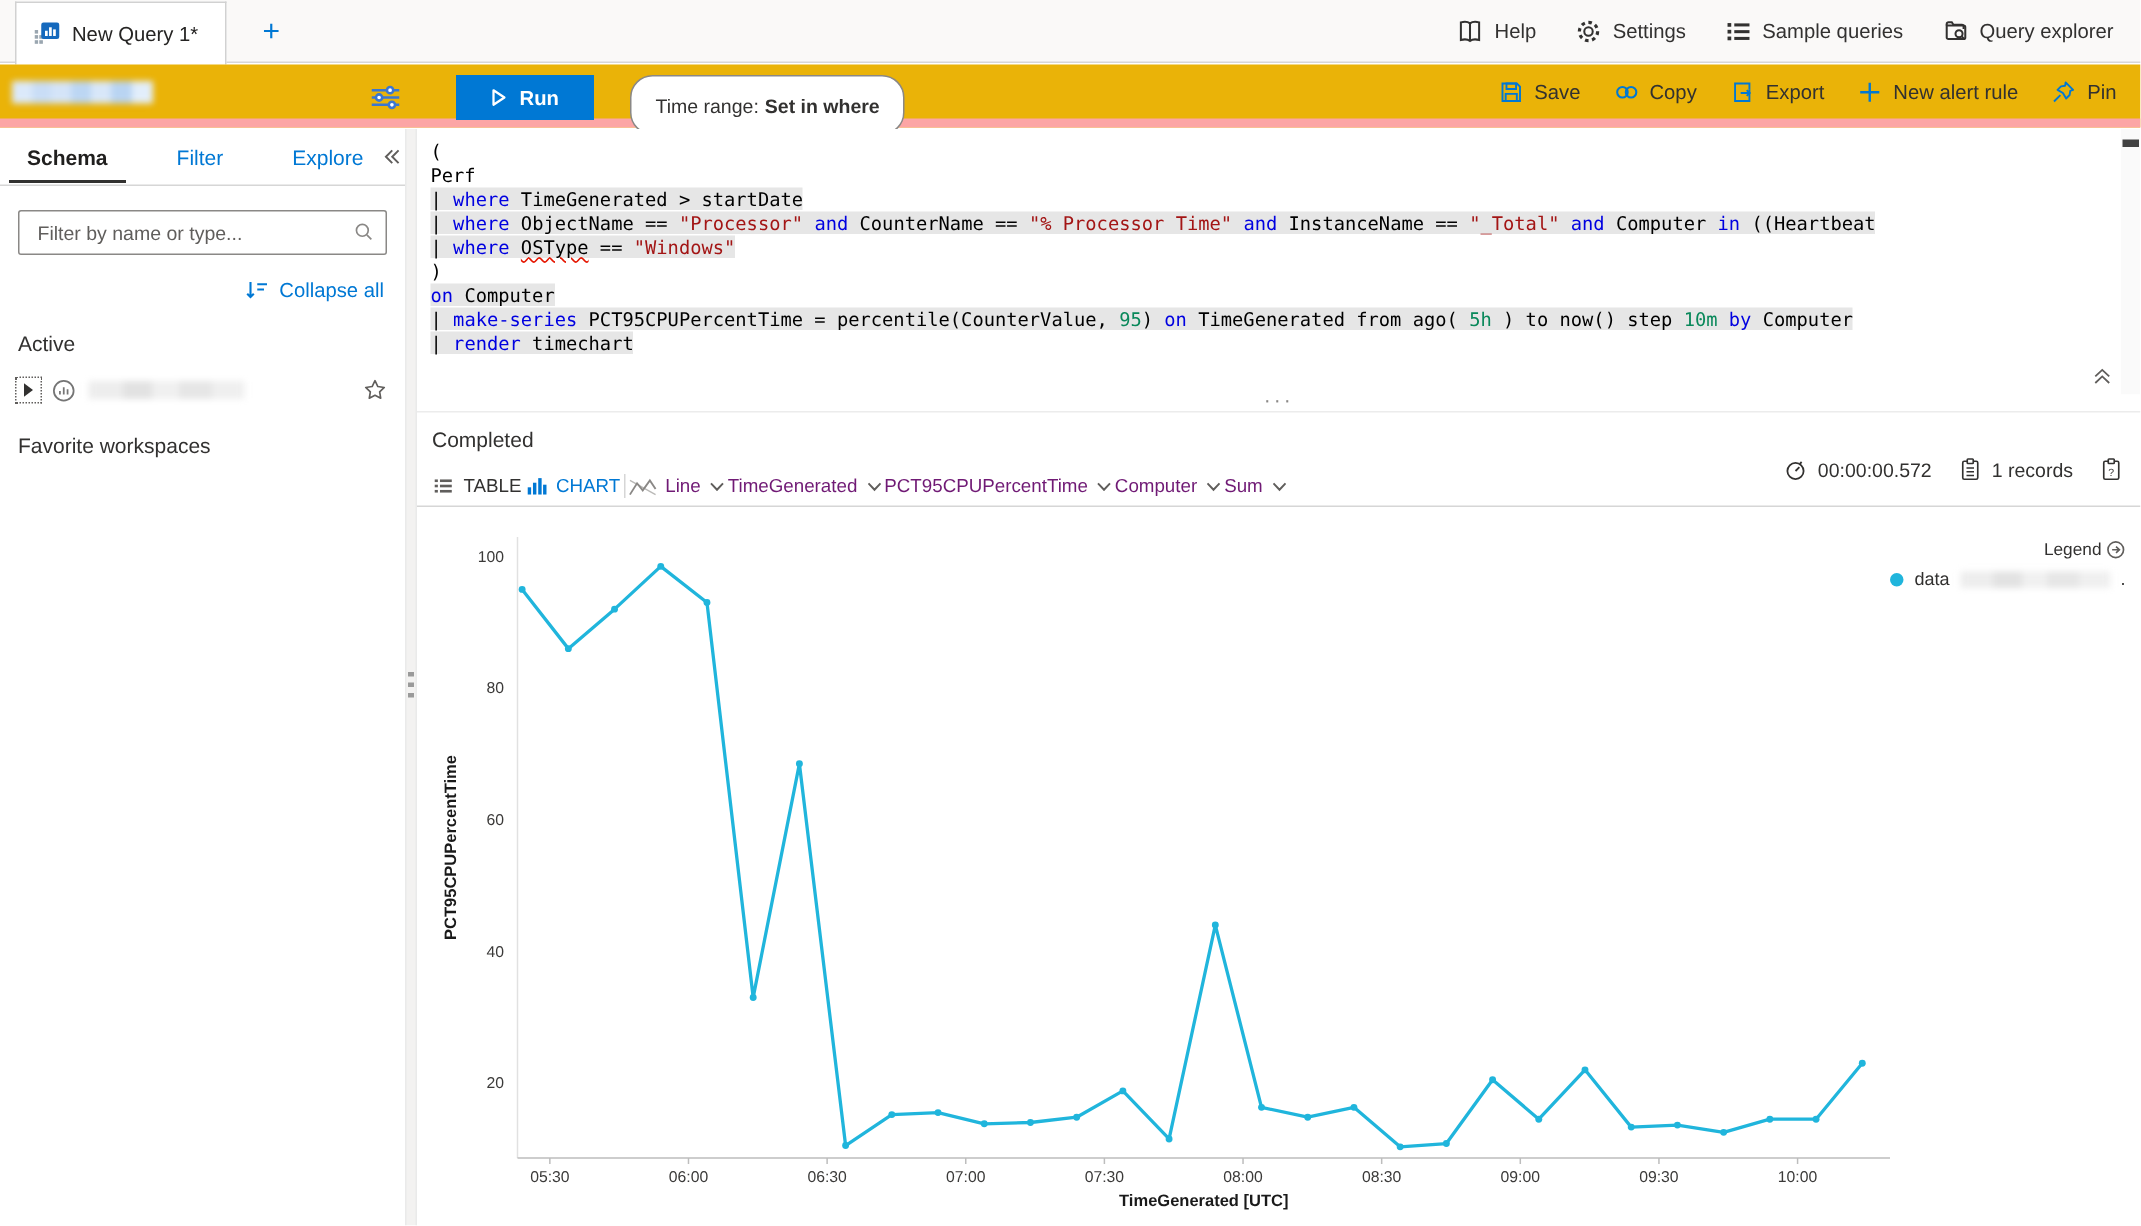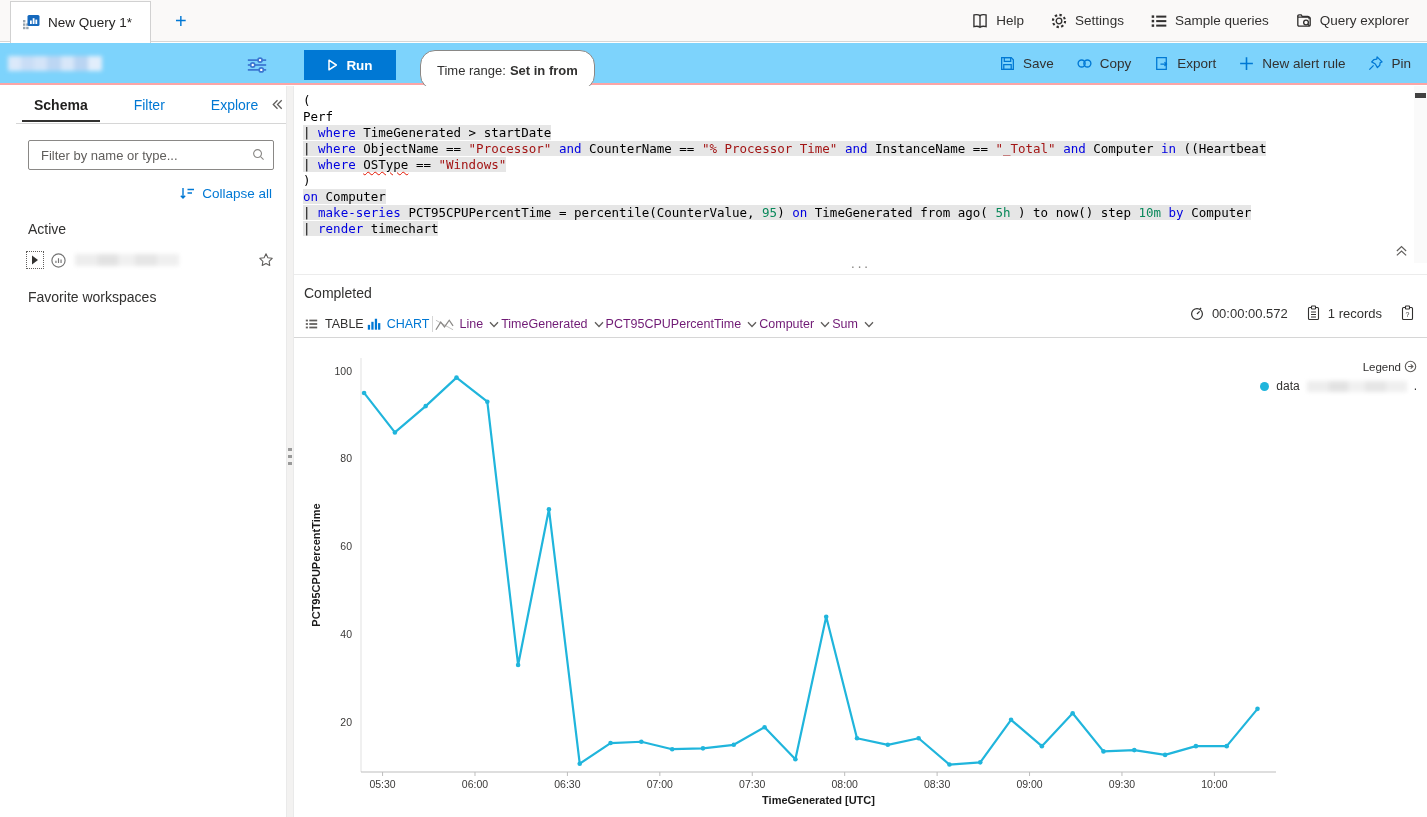--- a/index.html
+++ b/index.html
@@ -13,39 +13,39 @@
   .query-tab { height:42px; margin-left:10px; padding:0 18px 0 12px; background:#fff;
     border:1px solid #d1d1d1; border-bottom:none; display:flex; align-items:center; gap:8px;
     font-size:13.5px; color:#252423; position:relative; top:1px; }
   .new-tab-btn { margin-left:18px; color:#0078d4; font-size:20px; font-weight:400; cursor:pointer;
     line-height:1; padding:2px 6px; }
   .tabbar-right { margin-left:auto; display:flex; align-items:center; gap:26px; padding-right:18px; }
   .bar-item { display:flex; align-items:center; gap:7px; font-size:13.5px; color:#323130; cursor:pointer; white-space:nowrap; }
   .bar-item svg { flex:0 0 auto; }
 
   
-  .toolbar { position:absolute; left:0; top:43px; width:1427px; height:42px; background:#7dd3fc;
-    border-bottom:2px solid #fca5a5; display:flex; align-items:center; }
+  .toolbar { position:absolute; left:0; top:43px; width:1427px; height:42px; background:#eab308;
+    border-bottom:6px solid #fca5a5; display:flex; align-items:center; }
   .scope-redact { margin-left:8px; }
   .redact { display:inline-block; border-radius:1px; filter:blur(2px); }
   .redact-blue { width:94px; height:15px;
     background:linear-gradient(90deg,#dbe9fa 0 14%,#c9ddf6 14% 28%,#d4e4f8 28% 42%,#bcd6f3 42% 56%,#d8e7f9 56% 70%,#b9d4f2 70% 85%,#e2eefb 85% 100%); }
   .redact-gray { background:linear-gradient(90deg,#ededed 0 22%,#e2e2e2 22% 41%,#f0f0f0 41% 58%,#e6e6e6 58% 79%,#efefef 79% 100%); }
   .scope-settings { position:absolute; left:246px; top:12px; cursor:pointer; }
   .run-btn { position:absolute; left:304px; top:7px; width:92px; height:30px; background:#0078d4; color:#fff;
     border:none; font-size:13.5px; font-weight:700; display:flex; align-items:center; justify-content:center;
     gap:8px; cursor:pointer; font-family:"Liberation Sans",sans-serif; }
   .time-pill { position:absolute; left:420px; top:7px; height:40px; padding:0 16px; border:1px solid #8a8886;
     border-radius:15px; display:flex; align-items:center; font-size:13px; color:#323130; cursor:pointer; background:#fff; white-space:nowrap;}
   .time-pill b { font-weight:700; margin-left:4px; }
   .toolbar-right { margin-left:auto; display:flex; align-items:center; gap:22px; padding-right:16px; }
 
   
   .body { position:absolute; left:0; top:86px; width:1427px; height:731px; display:flex; }
-  .sidebar { width:270px; background:#fff; position:relative;margin-left:16px; }
+  .sidebar { width:270px; background:#fff; position:relative; }
   .v-divider { width:8px; background:#f3f2f1; border-left:1px solid #eaeaea; border-right:1px solid #eaeaea; position:relative; cursor:col-resize; }
   .v-divider .grip { position:absolute; left:1px; top:362px; width:4px; }
   .v-divider .grip i { display:block; width:4px; height:3px; background:#9a9a9a; margin-bottom:4px; }
   .main { flex:1; display:flex; flex-direction:column; position:relative; min-width:0; }
 
   
   .side-tabs { display:flex; align-items:center; height:38px; border-bottom:1px solid #d6d6d6; padding:0 10px 0 6px; }
   .side-tab { padding:9px 12px 7px; font-size:14px; color:#0078d4; cursor:pointer; border-bottom:2px solid transparent; }
   .side-tab.active { color:#201f1e; font-weight:700; border-bottom:2px solid #323130; }
   .side-tab + .side-tab { margin-left:22px; }
@@ -182,21 +182,21 @@
       </svg>
     </span>
     <button class="run-btn">
       <svg width="11" height="12" viewBox="0 0 10 12" fill="none" stroke="#fff" stroke-width="1.5">
           <path d="M1.5 1.2L8.8 6 1.5 10.8z" stroke-linejoin="round"></path>
         </svg>
       <span>Run</span>
     </button>
     <div class="time-pill">
       <span>Time range: </span>
-      <b>Set in from</b>
+      <b>Set in where</b>
     </div>
     <div class="toolbar-right">
       <div class="bar-item">
         <svg class="icon-blue" width="17" height="17" viewBox="0 0 16 16" fill="none" stroke="currentColor" stroke-width="1.2">
           <path d="M2.5 2.5h9l2 2v9h-11z"></path>
             <path d="M5 2.5h6v3.5H5z"></path>
             <path d="M4.5 9h7v4.5h-7z"></path>
         </svg>
         <span>Save</span>
       </div>

